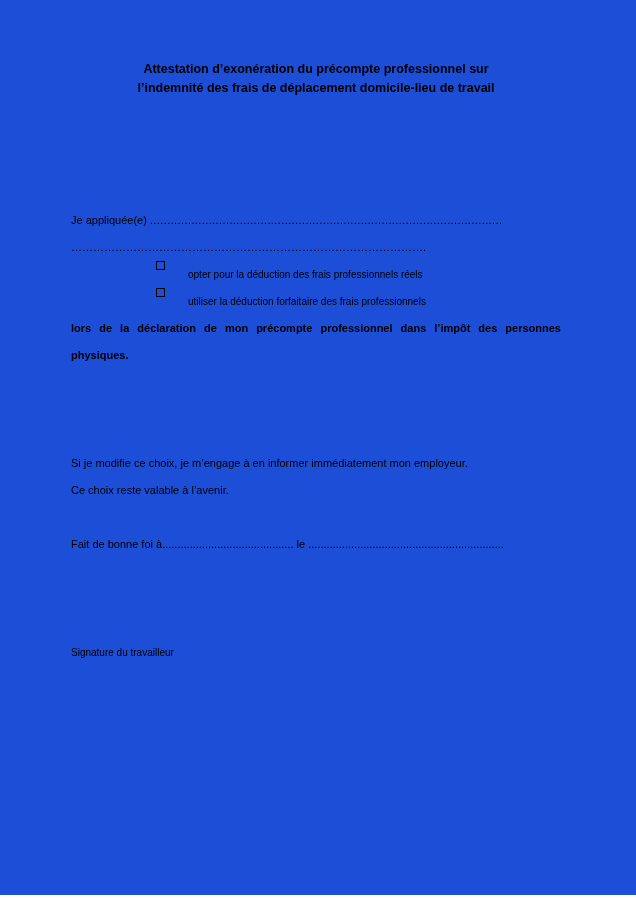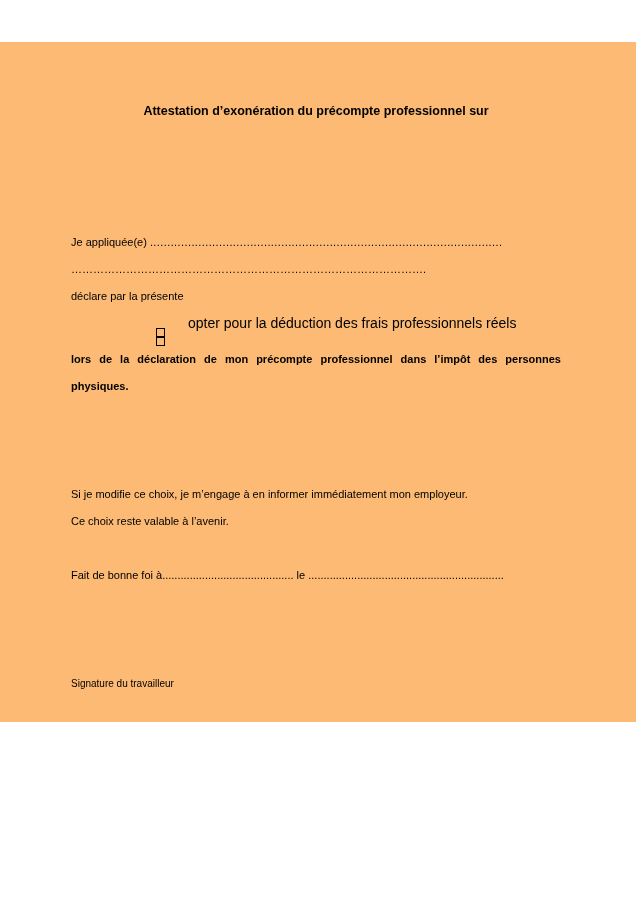--- a/index.html
+++ b/index.html
@@ -13,23 +13,22 @@
     font-family: "Liberation Sans", sans-serif;
     color: #000000;
     position: relative;
     overflow: hidden;
   }
   .page {
     position: absolute;
     left: 0;
     top: 0;
     width: 636px;
-    height: 680px;
-    background: #fdba74;
-    margin-top: 42px;
+    height: 895px;
+    background: #1d4ed8;
   }
   .content {
     position: absolute;
     left: 71px;
     top: 60px;
     width: 490px;
   }
   .doc-title {
     text-align: center;
     font-size: 12.5px;
@@ -47,24 +46,24 @@
     font-size: 11px;
     line-height: 27px;
     white-space: nowrap;
     overflow: hidden;
   }
   .dots-long {
     letter-spacing: 0.4px;
   }
   .option-row {
     margin-left: 85px;
-    font-size: 14px;
+    font-size: 10px;
     line-height: 27px;
     display: flex;
-    align-items: flex-end;
+    align-items: flex-start;
   }
   .checkbox {
     display: inline-block;
     width: 7px;
     height: 7px;
     border: 1px solid #000000;
     margin-right: 23px;
     flex: 0 0 auto;
   }
   .para {
@@ -92,45 +91,44 @@
   .nowrap { white-space: nowrap; }
 </style>
 </head>
 <body>
 
 <div class="page">
   <div class="content">
 
     <div class="doc-title">
       <div>Attestation d’exonération du précompte professionnel sur</div>
+      <div>l’indemnité des frais de déplacement domicile-lieu de travail</div>
     </div>
 
     <div class="body-block">
 
       <div class="line">
         <span>Je appliquée(e)</span>
         <span class="dots-long">......................................................................................................</span>
       </div>
 
 
       <div class="line">
         <span>…………………………………………………………………………………….</span>
       </div>
 
-      <div class="line">
-        <span>déclare par la présente</span>
-      </div>
 
       <div class="option-row">
         <span class="checkbox"></span>
         <span>opter pour la déduction des frais professionnels réels</span>
       </div>
 
       <div class="option-row">
         <span class="checkbox"></span>
+        <span>utiliser la déduction forfaitaire des frais professionnels</span>
       </div>
 
       <p class="para para-just">lors de la déclaration de mon précompte professionnel dans l’impôt des personnes physiques.</p>
 
       <div class="spacer-md"></div>
 
 
       <div class="spacer-md"></div>
 
       <div class="line">

